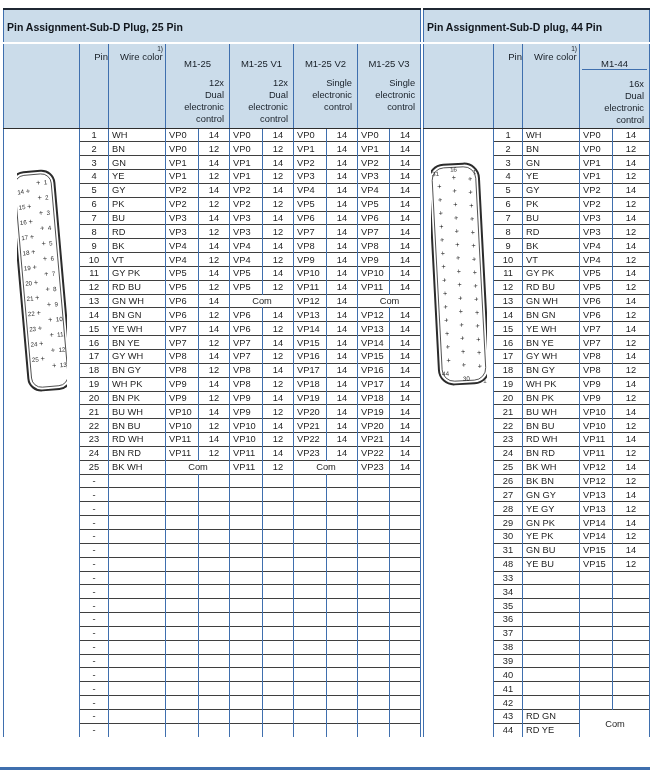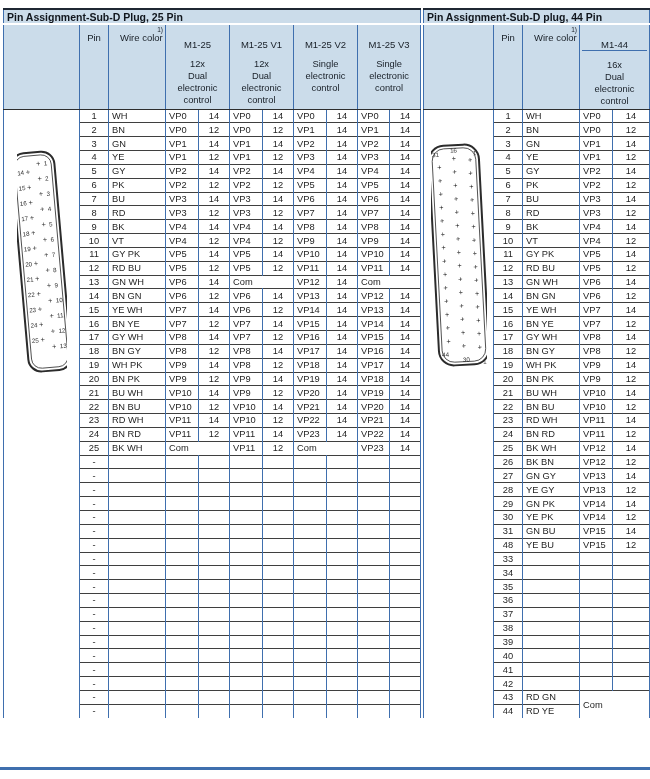--- a/index.html
+++ b/index.html
@@ -13,40 +13,40 @@
   html,body{background:#fff}
   body{width:650px;height:779px;position:relative;overflow:hidden;
        font-family:"Liberation Sans",sans-serif;color:var(--txt);}
   .panel{position:absolute;top:8px}
   .panel.left{left:3px;width:417px}
   .panel.right{left:423px;width:226px}
   table{border-collapse:collapse;table-layout:fixed;width:100%}
   th,td{border-left:1px solid var(--blue);border-right:1px solid var(--blue);}
   tr.title-row th{
     background:var(--hbg);border-top:2px solid var(--topline);border-bottom:2px solid #fff;
-    height:15px;font-size:10.5px;font-weight:bold;text-align:left;padding:1px 3px 0;color:#10151c;
+    height:34px;font-size:10.5px;font-weight:bold;text-align:left;padding:1px 3px 0;color:#10151c;
   }
   tr.cols th{
     background:var(--hbg);vertical-align:top;font-weight:normal;font-size:9.5px;
     height:85px;border-bottom:1.5px solid #2e2e2e;padding:7px 2px 0;color:#181f27;text-align:left;
   }
-  tr.cols th.h-pin{text-align:center;padding-left:0;padding-right:0}
+  tr.cols th.h-pin{text-align:right;padding-left:0;padding-right:0}
   tr.cols th.h-wire{position:relative;padding-left:11px}
   tr.cols th.h-wire sup{position:absolute;top:1px;right:2px;font-size:6.5px}
   th.group{padding:0}
   .g-label{font-size:9.5px;padding:7px 3px 0;text-align:center}
   th.group.ul .g-label{border-bottom:1px solid var(--blue);}
-  .g-desc{font-size:9.3px;padding:8px 3px 0;line-height:1.3;text-align:center}
+  .g-desc{font-size:9.3px;padding:8px 3px 0;line-height:1.3;text-align:right}
   tbody td{
     border-top:1px solid var(--dark);height:13.85px;font-size:9.3px;line-height:12px;
     padding:0 2px;white-space:nowrap;overflow:hidden;background:#fff;
   }
   td.pin,td.num{text-align:center}
   td.wire,td.vp{text-align:left;padding-left:3px}
-  td.com{text-align:left;padding-left:3px}
+  td.com{text-align:center;padding-left:3px}
   td.conn{vertical-align:top;text-align:center;padding:0}
   .bottom-line{position:absolute;left:0;top:766.5px;width:650px;height:3px;background:var(--blue)}
 </style>
 </head>
 <body>
 
 <div class="page">
 
   <section class="panel left">
     <table>

